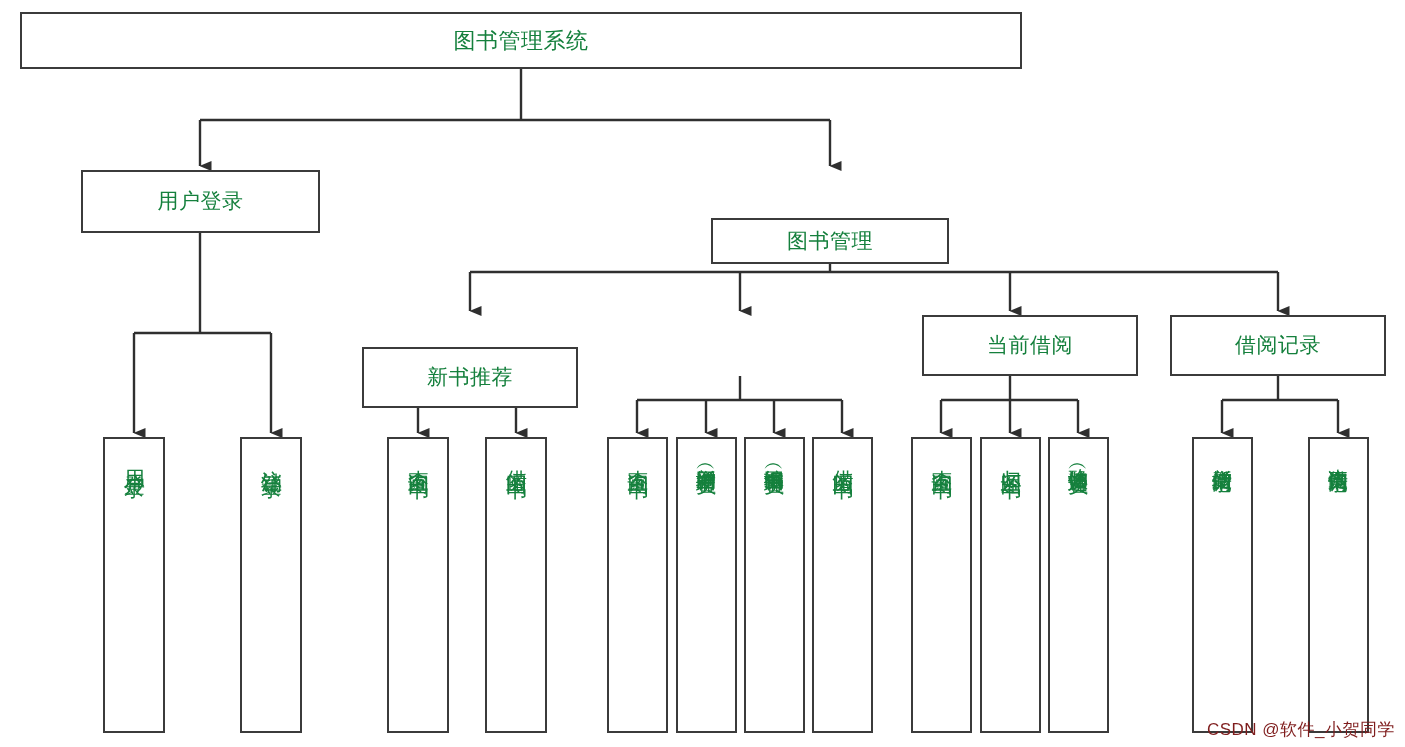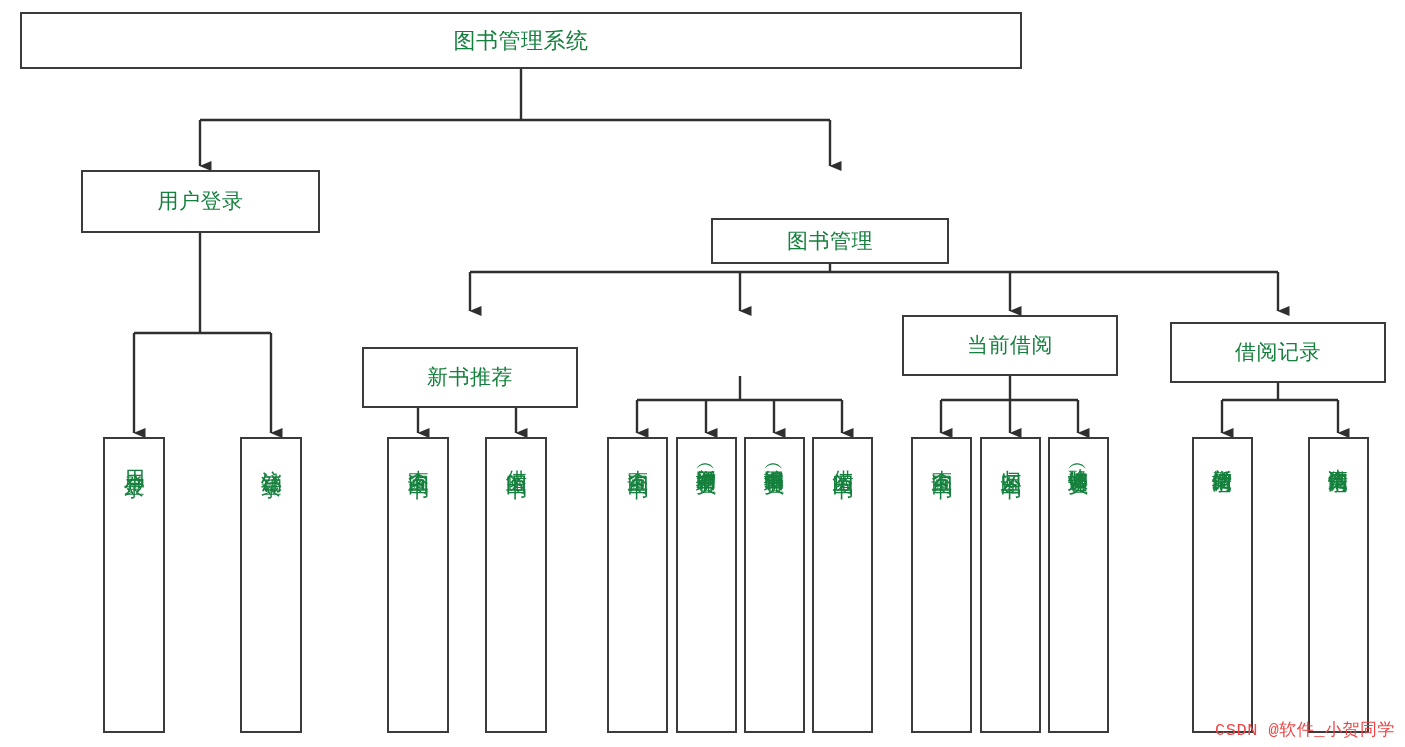--- a/index.html
+++ b/index.html
@@ -64,25 +64,25 @@
   }
   .node.vertical.tall-text .node-label {
     font-size: 20px;
     letter-spacing: 1px;
   }
   #watermark {
     position: absolute;
     right: 10px;
     bottom: 6px;
     font-size: 17px;
-    color: #ef4444;
+    color: #7f1d1d;
     letter-spacing: 0.5px;
     white-space: nowrap;
     z-index: 6;
-    font-family: Liberation Mono, monospace;
+    font-family: Liberation Sans, sans-serif;
   }
 </style>
 </head>
 <body>
 
 <div id="diagram-root">
 
   <svg id="edge-layer" viewBox="0 0 1405 747" xmlns="http://www.w3.org/2000/svg">
     <defs>
       <marker id="arrow" viewBox="0 0 10 12" refX="5" refY="11.5" markerWidth="10" markerHeight="12" orient="auto-start-reverse" markerUnits="userSpaceOnUse">
@@ -140,24 +140,24 @@
   <div class="node horizontal" style="left:81px; top:170px; width:239px; height:63px;">
     <span class="node-label">用户登录</span>
   </div>
   <div class="node horizontal" style="left:711px; top:170px; width:238px; height:46px;margin-top:48px;">
     <span class="node-label">图书管理</span>
   </div>
 
   <div class="node horizontal" style="left:362px; top:315px; width:216px; height:61px;margin-top:32px;">
     <span class="node-label">新书推荐</span>
   </div>
-  <div class="node horizontal" style="left:902px; top:315px; width:216px; height:61px;">
+  <div class="node horizontal" style="left:922px; top:315px; width:216px; height:61px;">
     <span class="node-label">当前借阅</span>
   </div>
-  <div class="node horizontal" style="left:1170px; top:322px; width:216px; height:61px;">
+  <div class="node horizontal" style="left:1170px; top:315px; width:216px; height:61px;">
     <span class="node-label">借阅记录</span>
   </div>
 
   <div class="node vertical" style="left:103px; top:437px; width:62px; height:296px;">
     <span class="node-label">用户登录</span>
   </div>
   <div class="node vertical" style="left:240px; top:437px; width:62px; height:296px;">
     <span class="node-label">注销登录</span>
   </div>
 

